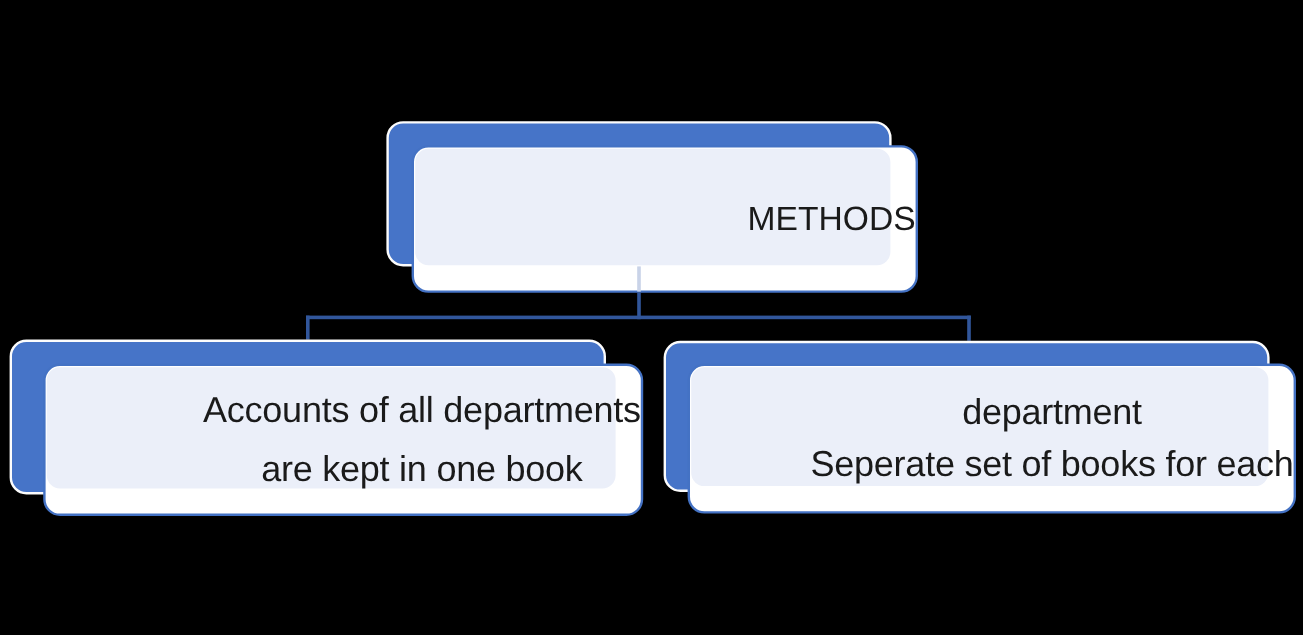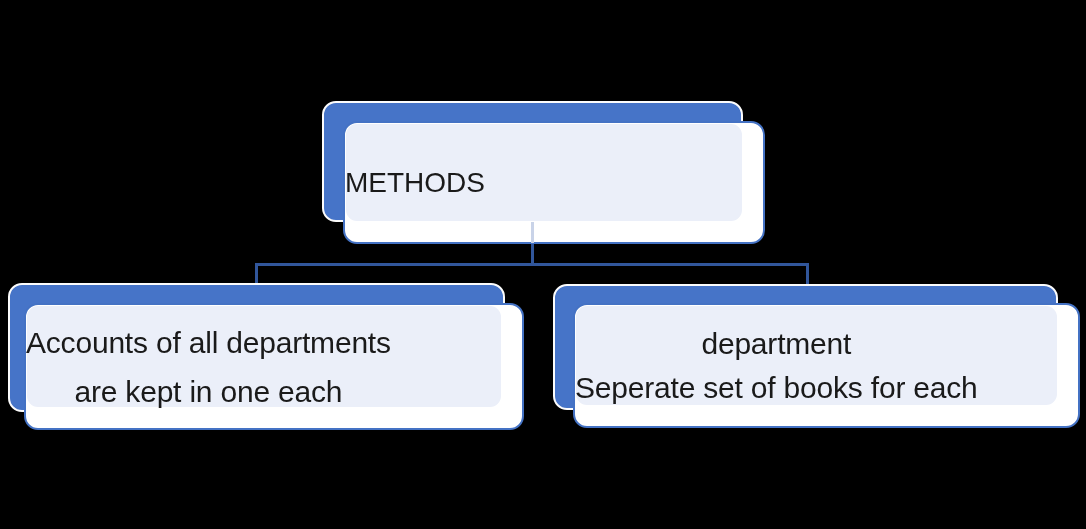--- a/index.html
+++ b/index.html
@@ -25,21 +25,21 @@
   }
   .front {
     position: absolute;
     background: #FFFFFF;
     border: 2px solid #4472C4;
     border-radius: 14px;
     box-sizing: border-box;
     display: flex;
     flex-direction: column;
     justify-content: center;
-    align-items: flex-start;
+    align-items: flex-end;
     text-align: center;
   }
   .panel {
     position: absolute;
     left: 1px;
     top: 1px;
     right: 21px;
     bottom: 21px;
     background: #EBEFF9;
     border-radius: 11px;
@@ -49,21 +49,21 @@
     position: relative;
     z-index: 1;
     color: #1A1A1A;
   }
   
   .back.root  { left: 322px; top: 101px; width: 421px; height: 121px; }
   .front.root { left: 343px; top: 121px; width: 422px; height: 123px; }
   .front.root .node-text { font-size: 28px; line-height: 34px; }
   
   .back.left  { left: 8px;  top: 283px; width: 497px; height: 129px; }
-  .front.left { left: 24px; top: 303px; width: 500px; height: 127px; }
+  .front.left { left: 36px; top: 303px; width: 500px; height: 127px; }
   .front.left .node-text { font-size: 30px; line-height: 49px; letter-spacing: -0.2px; }
   
   .back.right  { left: 553px; top: 284px; width: 505px; height: 126px; }
   .front.right { left: 573px; top: 303px; width: 507px; height: 125px; }
   .front.right .node-text { font-size: 30px; line-height: 44px; letter-spacing: -0.2px; }
   
   .conn {
     position: absolute;
     background: #31569B;
   }
@@ -88,21 +88,21 @@
     <div class="panel"></div>
     <div class="node-text">METHODS</div>
   </div>
   <div class="conn stub"></div>
 
   <div class="back left"></div>
   <div class="front left">
     <div class="panel"></div>
     <div class="node-text">
       <div>Accounts of all departments</div>
-      <div>are kept in one each</div>
+      <div>are kept in one book</div>
     </div>
   </div>
 
   <div class="back right"></div>
   <div class="front right">
     <div class="panel"></div>
     <div class="node-text">
       <div>department</div>
       <div>Seperate set of books for each</div>
     </div>

